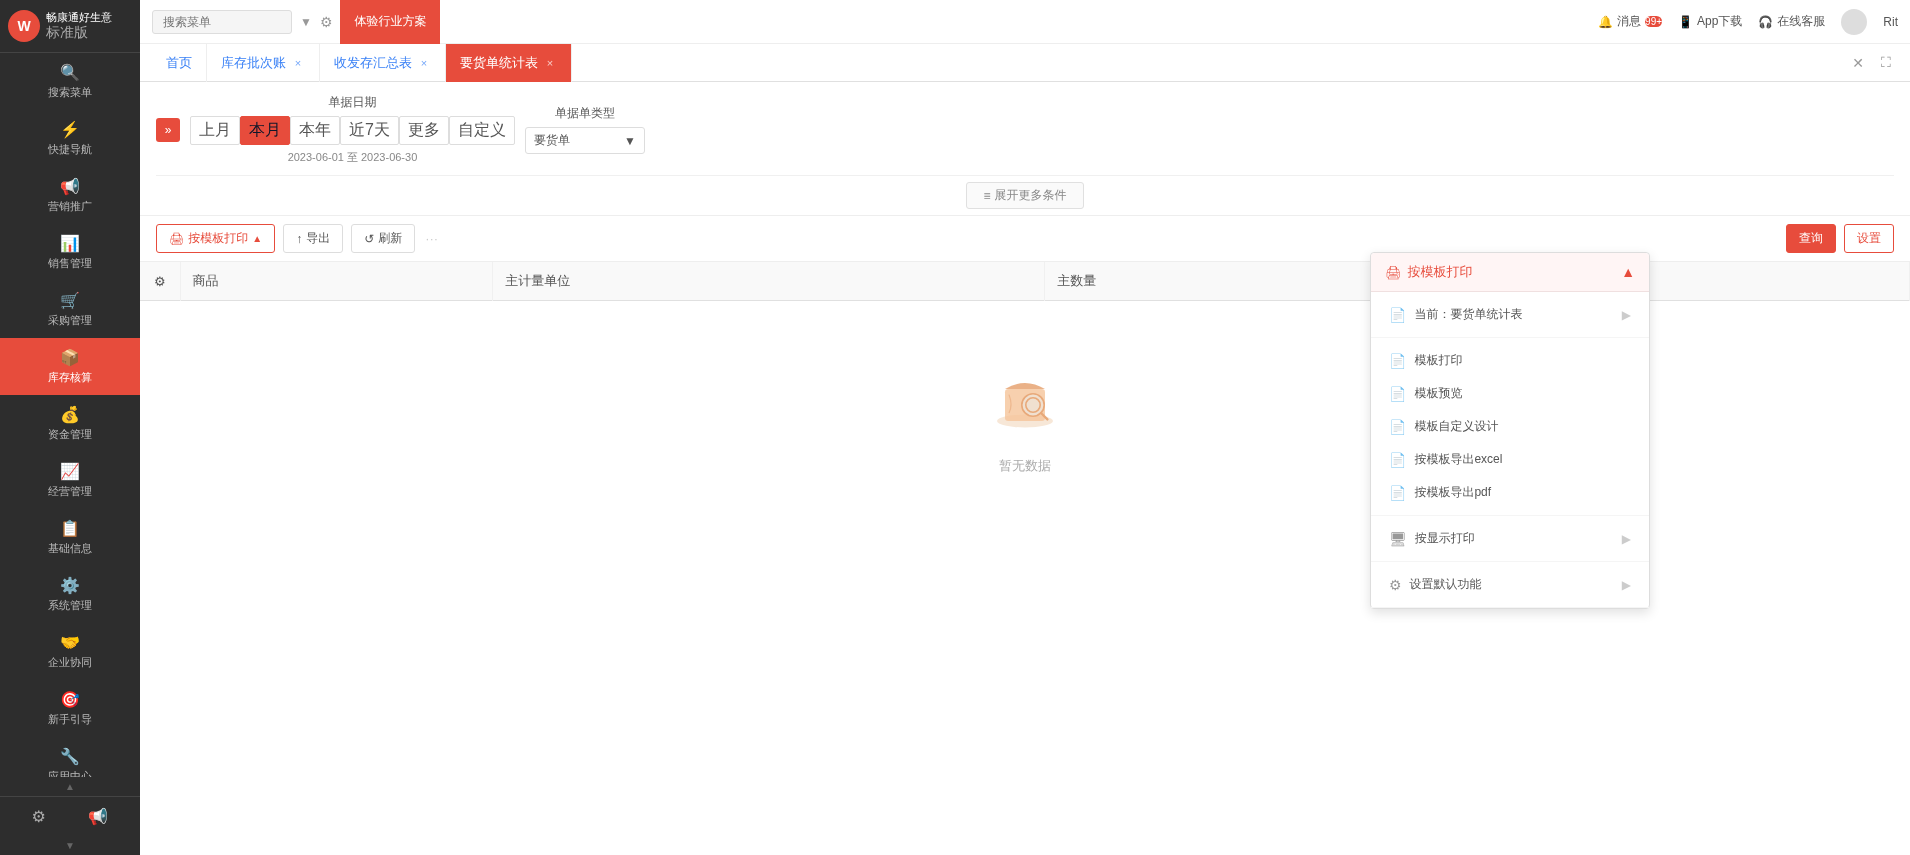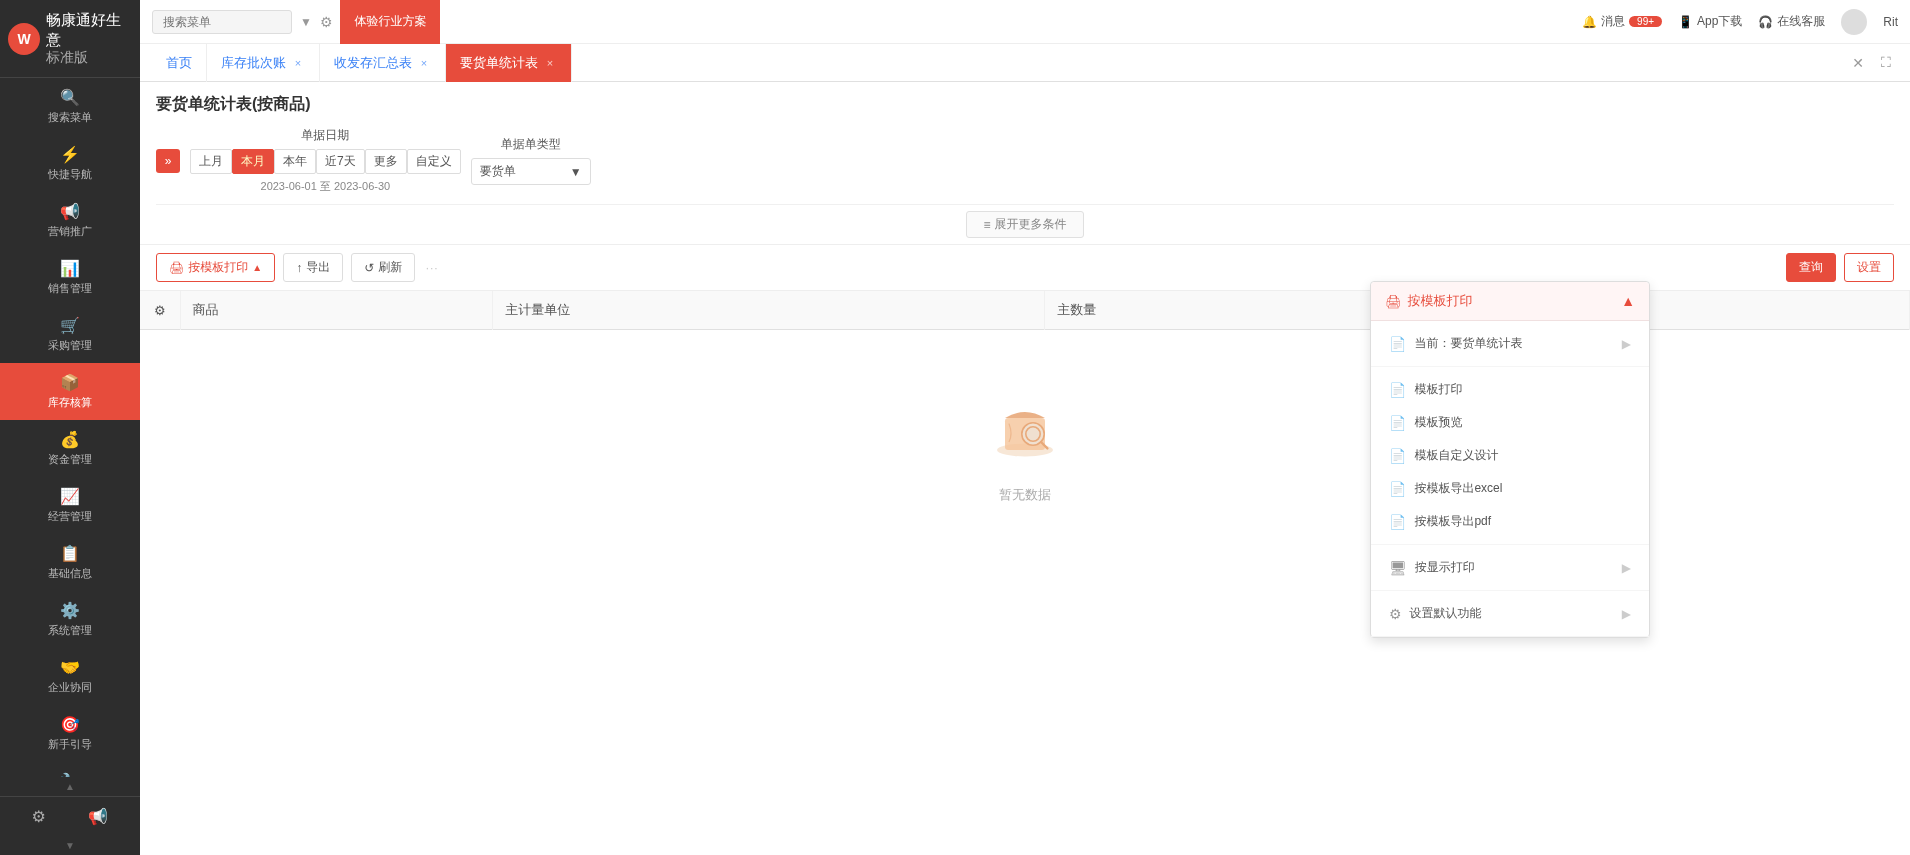--- a/index.html
+++ b/index.html
@@ -28,21 +28,21 @@
       background: #e74c3c;
       border-radius: 50%;
       display: flex;
       align-items: center;
       justify-content: center;
       color: white;
       font-size: 14px;
       font-weight: bold;
       flex-shrink: 0;
     }
-    .logo-text { font-size: 15px; color: #fff; line-height: 1.3; }
+    .logo-text { font-size: 11px; color: #fff; line-height: 1.3; }
     .logo-sub { font-size: 14px; color: #aaa; }
     .sidebar-nav { flex: 1; overflow-y: auto; }
     .nav-item {
       display: flex;
       flex-direction: column;
       align-items: center;
       padding: 10px 5px;
       cursor: pointer;
       color: #bbb;
       font-size: 11px;
@@ -112,21 +112,21 @@
       align-items: center;
       gap: 4px;
       color: #555;
       font-size: 12px;
       cursor: pointer;
     }
     .badge {
       background: #e74c3c;
       color: #fff;
       border-radius: 8px;
-      padding: 0 8px;
+      padding: 0 0;
       font-size: 10px;
       min-width: 16px;
       text-align: center;
     }
     .avatar {
       width: 26px;
       height: 26px;
       background: #ddd;
       border-radius: 50%;
     }
@@ -237,28 +237,28 @@
       display: flex;
       align-items: center;
       gap: 5px;
       flex-direction: column;
     }
     .filter-label { color: #555; font-size: 12px; }
     .date-btn {
       padding: 3px 8px;
       border: 1px solid #ddd;
       background: #fff;
-      font-size: 12px;
+      font-size: 16px;
       cursor: pointer;
       border-radius: 2px;
       color: #555;
     }
     .date-btn.active {
       background: #e74c3c;
-      color: #fef9c3;
+      color: #0f172a;
       border-color: #e74c3c;
     }
     .date-range {
       font-size: 11px;
       color: #888;
     }
     .filter-select {
       display: flex;
       align-items: center;
       border: 1px solid #ddd;
@@ -551,21 +551,20 @@
       </div>
       <div class="tabs-right">
       <div class="tabs-window-btn">✕</div>
       <div class="tabs-window-btn">⛶</div>
     </div>
   </div>
 
   <div class="content">
 
     <div class="page-header">
-      <div class="page-title">要货单统计表(按商品)</div>
 
       <div class="filter-bar">
         <div class="filter-expand-btn">»</div>
 
         <div class="filter-group">
           <span class="filter-label">单据日期</span>
           <div style="display:flex;gap:0;" id="date-btns">
               <button class="date-btn">上月</button>
               <button class="date-btn active">本月</button>
               <button class="date-btn">本年</button>

